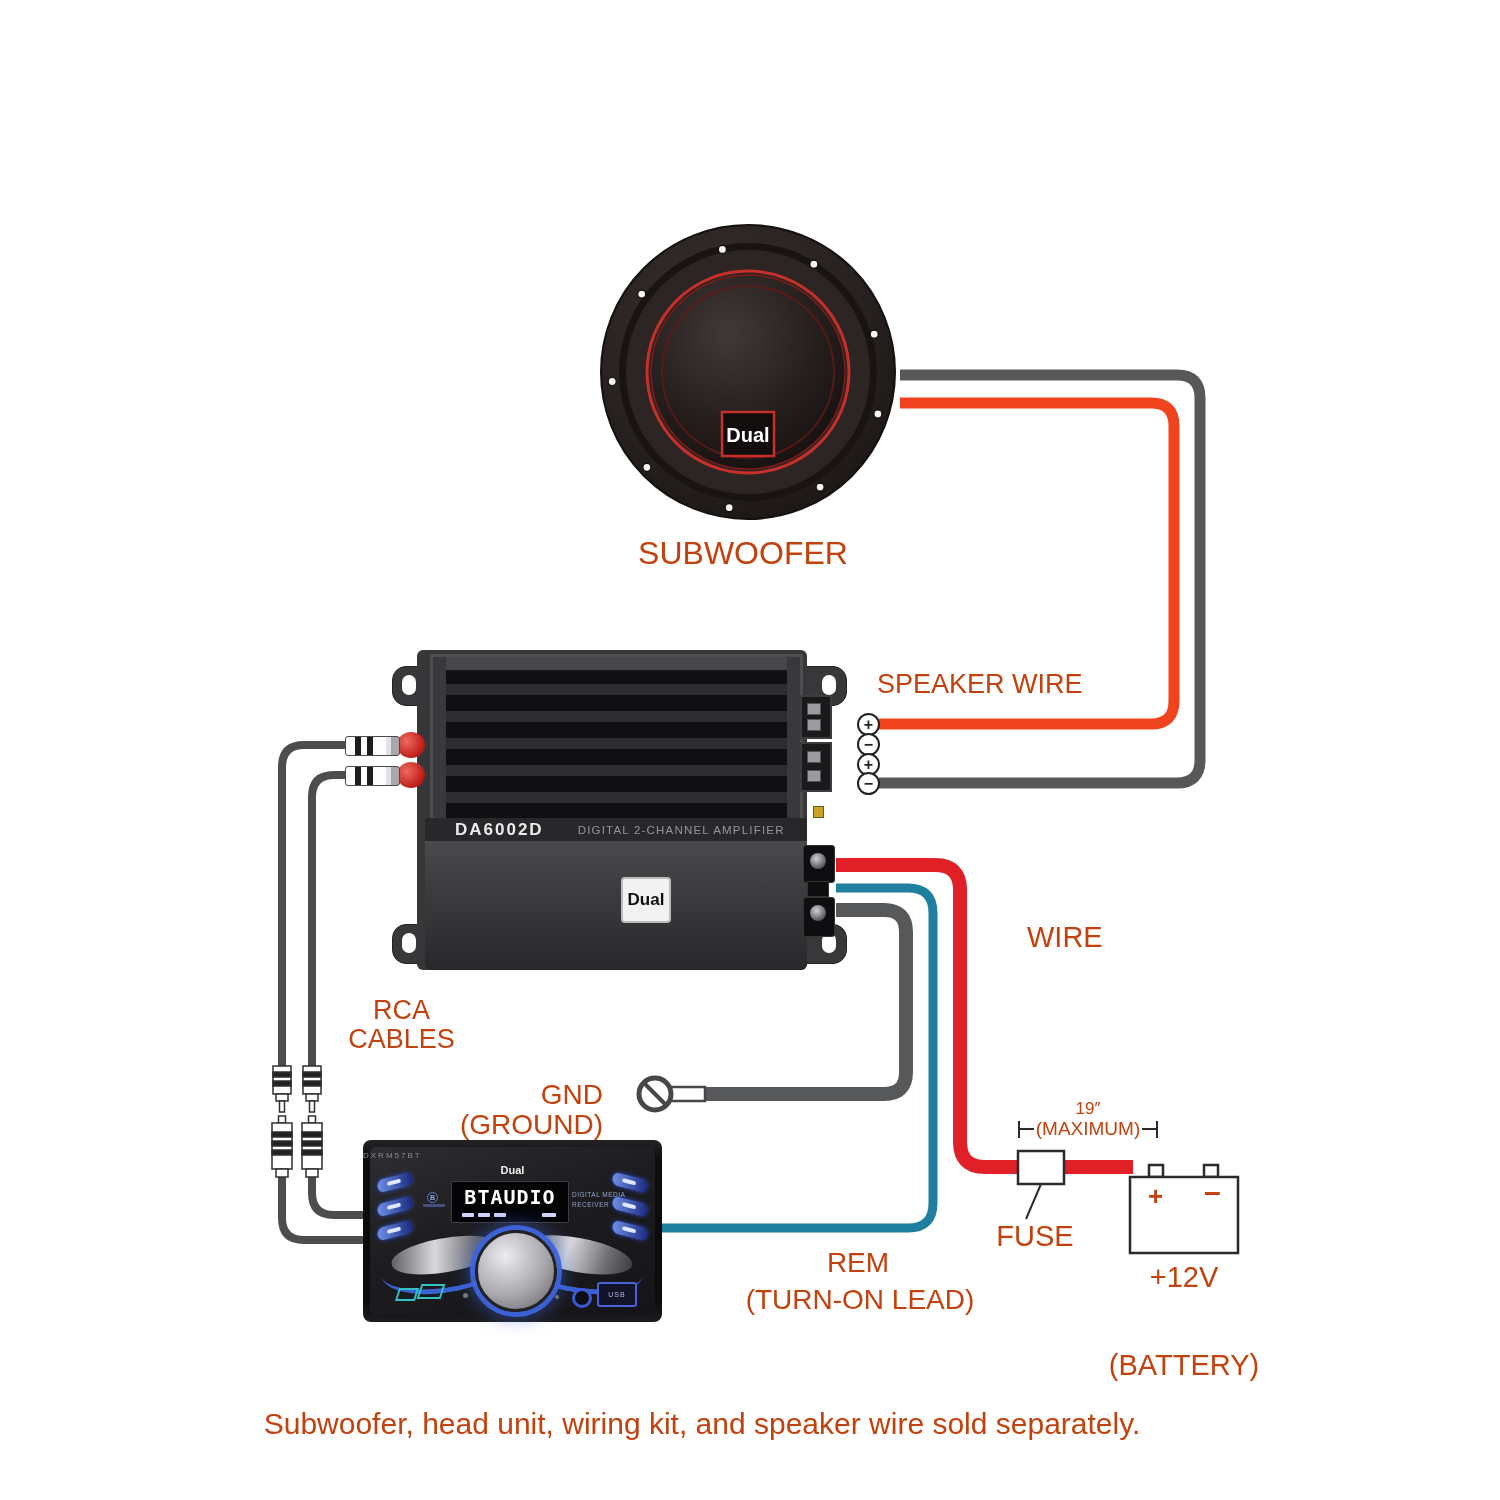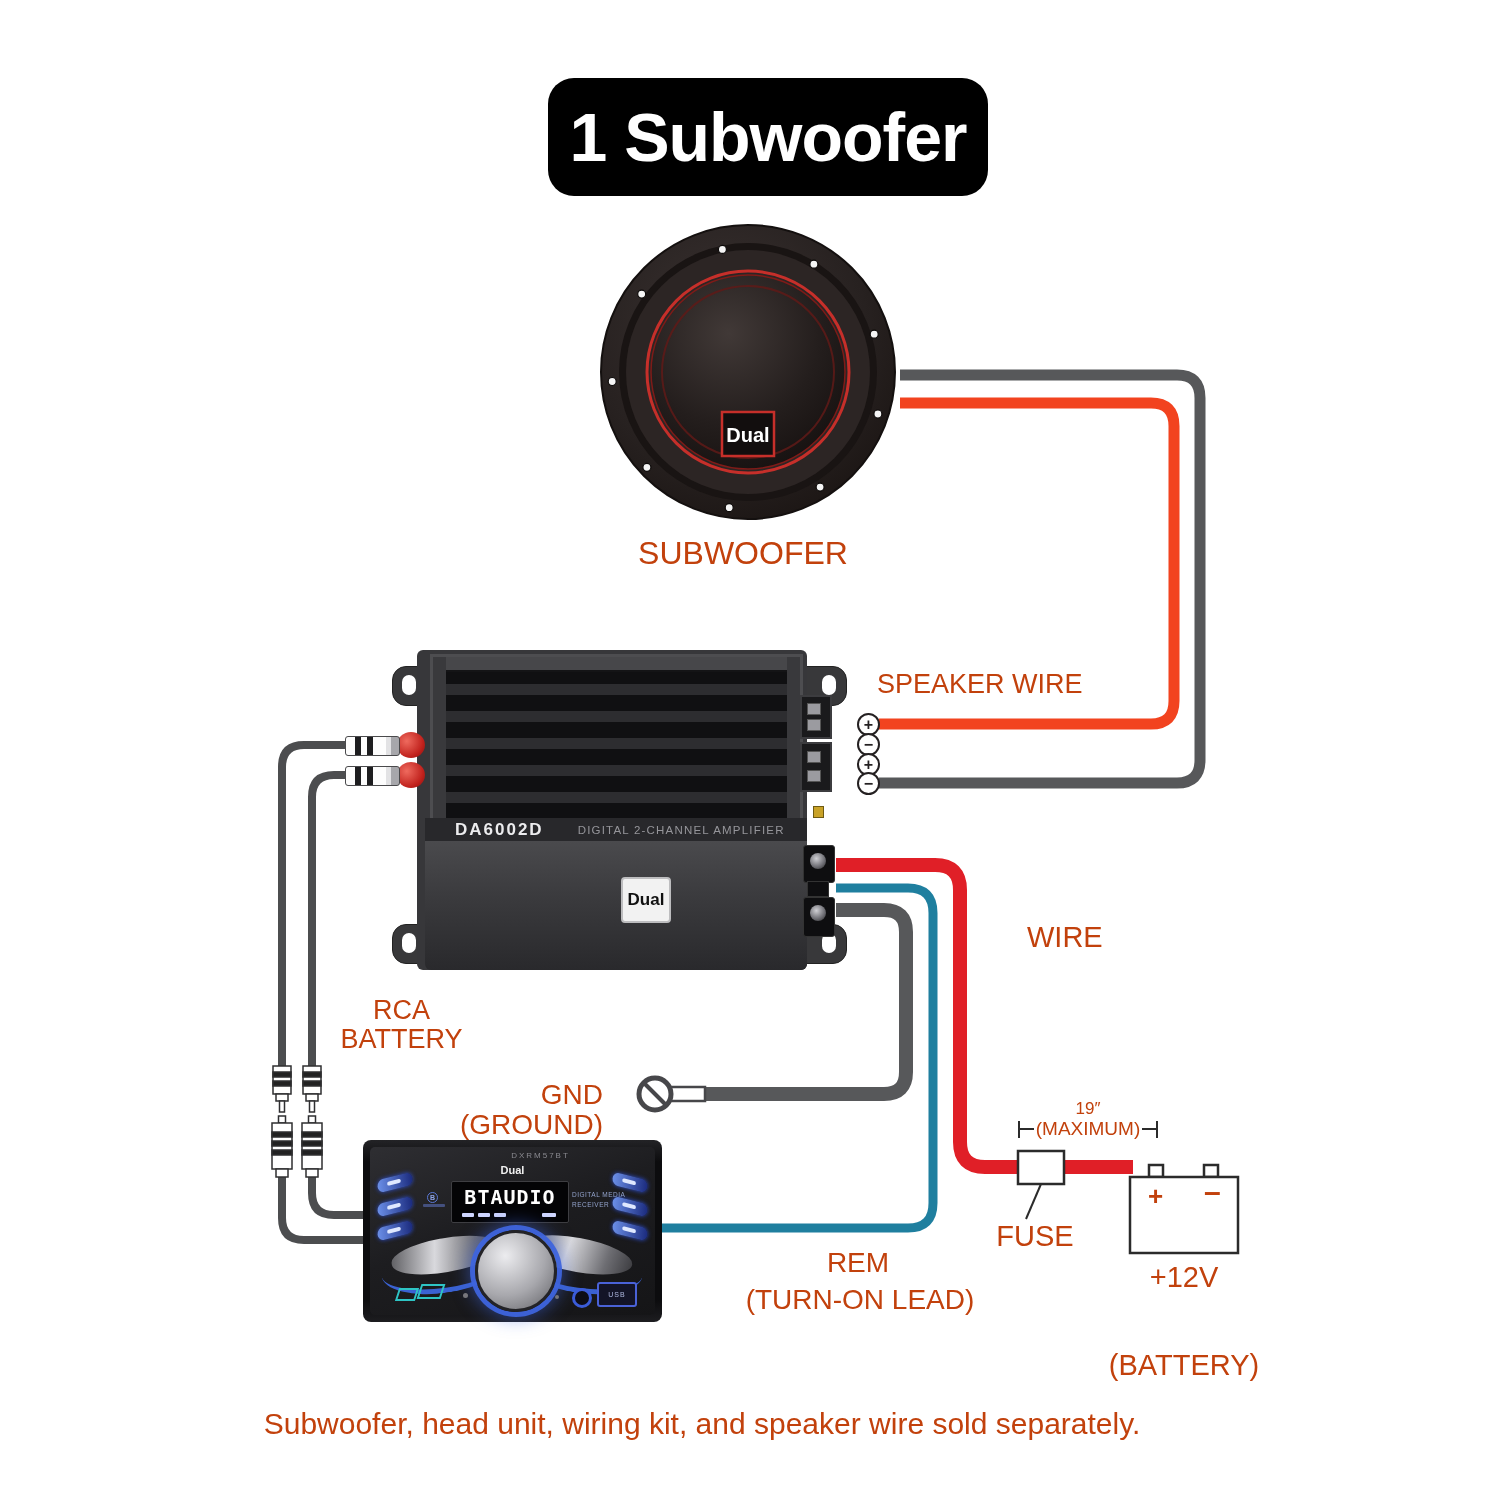--- a/index.html
+++ b/index.html
@@ -54,22 +54,22 @@
   
   .rcaplug{position:absolute;width:53px;height:18px;z-index:3;border:1.5px solid #4a4a4c;border-radius:3px;
     background:linear-gradient(90deg,#fdfdfd 0 9px,#1d1d1f 9px 15px,#fdfdfd 15px 21px,#1d1d1f 21px 27px,
                #fdfdfd 27px 40px,#e2e2e4 40px 45px,#a7a7ab 45px 100%);}
 
   
   .hu{position:absolute;left:363px;top:1140px;width:299px;height:182px;z-index:3;
       background:linear-gradient(180deg,#232326,#0c0c0e 12%,#0c0c0e 88%,#1d1d20);border-radius:8px;}
   .hu .face{position:absolute;left:7px;top:7px;right:7px;bottom:7px;border-radius:5px;
       background:linear-gradient(160deg,#2e2e32 0%,#1d1d20 45%,#151517 100%);}
-  .hu .model{position:absolute;left:0;top:11px;width:100%;text-align:center;color:#8a8a90;
-      font-size:8px;letter-spacing:2px;padding-left:28px;}
+  .hu .model{position:absolute;left:0;top:11px;width:100%;text-align:left;color:#8a8a90;
+      font-size:8px;letter-spacing:2px;}
   .hu .brand{position:absolute;left:0;top:24px;width:100%;text-align:center;color:#f0f0f0;
       font-size:11px;font-weight:700;}
   .hu .screen{position:absolute;left:88px;top:41px;width:116px;height:40px;background:#040406;
       border:1px solid #3e3e42;border-radius:2px;}
   .hu .screen .txt{position:absolute;left:0;top:3px;width:100%;text-align:center;color:#fff;
       font-family:"DejaVu Sans Mono",monospace;font-weight:700;font-size:20px;letter-spacing:1px;}
   .hu .dash{position:absolute;bottom:5px;height:4px;background:#cfd6ff;border-radius:1px;}
   .hu .sidetext{position:absolute;left:209px;top:50px;color:#93a3cc;font-size:6.5px;letter-spacing:.5px;line-height:1.5;}
   .hu .btn{position:absolute;width:36px;height:13px;border-radius:7px;
       background:linear-gradient(90deg,#6b8fe8,#1b2b7e);box-shadow:0 0 4px #2b4bc8;}
@@ -200,23 +200,20 @@
         <line x1="1142" y1="1129" x2="1157" y2="1129"></line>
     </g>
 
     <g>
       <rect x="1149" y="1165" width="14" height="12" fill="#fff" stroke="#2b2b2b" stroke-width="2.5"></rect>
       <rect x="1204" y="1165" width="14" height="12" fill="#fff" stroke="#2b2b2b" stroke-width="2.5"></rect>
       <rect x="1130" y="1177" width="108" height="76" fill="#fff" stroke="#2b2b2b" stroke-width="2.5"></rect>
     </g>
   </svg>
 
-  <div class="banner">
-    <span>1 Subwoofer</span>
-  </div>
 
   <div class="amp">
     <div class="flange fl-l" style="top:16px;">
         <div class="hole"></div>
       </div>
     <div class="flange fl-l" style="top:274px;">
         <div class="hole"></div>
       </div>
     <div class="flange fl-r" style="top:16px;">
         <div class="hole"></div>
@@ -311,21 +308,21 @@
     </div>
     <div class="dot" style="left:100px;top:153px;width:5px;height:5px;"></div>
     <div class="dot" style="left:192px;top:155px;width:4px;height:4px;"></div>
     <div class="aux"></div>
     <div class="usb">USB</div>
   </div>
 
   <div class="lbl ctr" style="left:593px;top:536px;width:300px;font-size:32px;">SUBWOOFER</div>
   <div class="lbl" style="left:877px;top:670px;font-size:27px;">SPEAKER WIRE</div>
   <div class="lbl" style="left:1027px;top:922px;font-size:29px;">WIRE</div>
-  <div class="lbl ctr" style="left:329px;top:996px;width:145px;font-size:27px;">RCA BATTERY</div>
+  <div class="lbl ctr" style="left:329px;top:996px;width:145px;font-size:27px;">RCA CABLES</div>
   <div class="lbl rgt" style="left:403px;top:1080px;width:200px;font-size:28px;">GND (GROUND)</div>
   <div class="lbl ctr" style="left:1038px;top:1100px;width:100px;font-size:17px;">19″</div>
   <div class="lbl ctr" style="left:1028px;top:1119px;width:120px;font-size:19px;">(MAXIMUM)</div>
   <div class="lbl ctr" style="left:975px;top:1221px;width:120px;font-size:29px;text-align:center;">FUSE</div>
   <div class="lbl" style="left:1148px;top:1182px;font-size:26px;font-weight:700;">+</div>
   <div class="lbl" style="left:1204px;top:1176px;font-size:30px;font-weight:700;">–</div>
   <div class="lbl ctr" style="left:1104px;top:1262px;width:160px;font-size:29px;">+12V</div>
   <div class="lbl ctr" style="left:1094px;top:1350px;width:180px;font-size:29px;">(BATTERY)</div>
   <div class="lbl ctr" style="left:758px;top:1248px;width:200px;font-size:28px;">REM</div>
   <div class="lbl ctr" style="left:728px;top:1285px;width:264px;font-size:28px;">(TURN-ON LEAD)</div>

